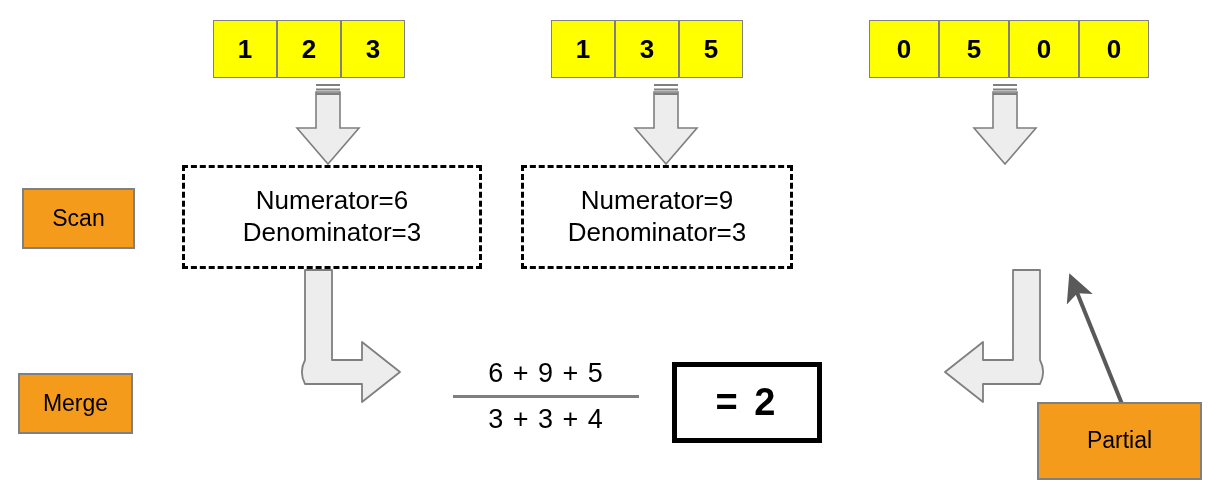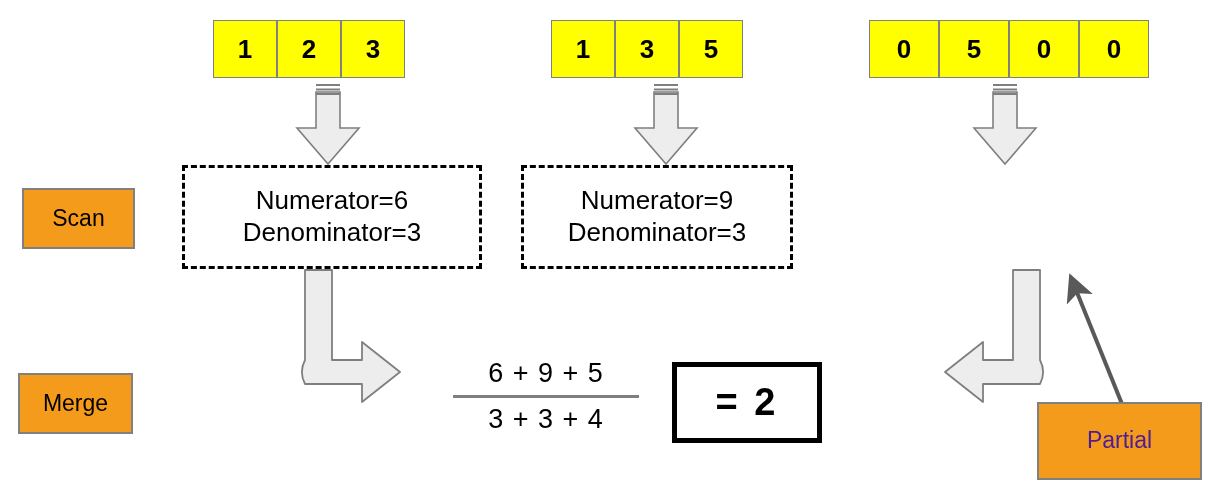--- a/index.html
+++ b/index.html
@@ -33,21 +33,21 @@
     text-align: center;
   }
   .stage-label.scan  { left: 22px;  top: 188px; width: 113px; height: 61px; }
   .stage-label.merge { left: 18px;  top: 373px; width: 115px; height: 61px; }
 
   
   .callout {
     position: absolute;
     background: #F59B1C;
     border: 2px solid #808080;
-    color: #4c1d95;
+    color: #000000;
     font-size: 23px;
     display: flex;
     flex-direction: column;
     align-items: center;
     justify-content: center;
     box-sizing: border-box;
     line-height: 1.12;
     text-align: center;
     left: 1037px; top: 402px; width: 165px; height: 78px;
   }

